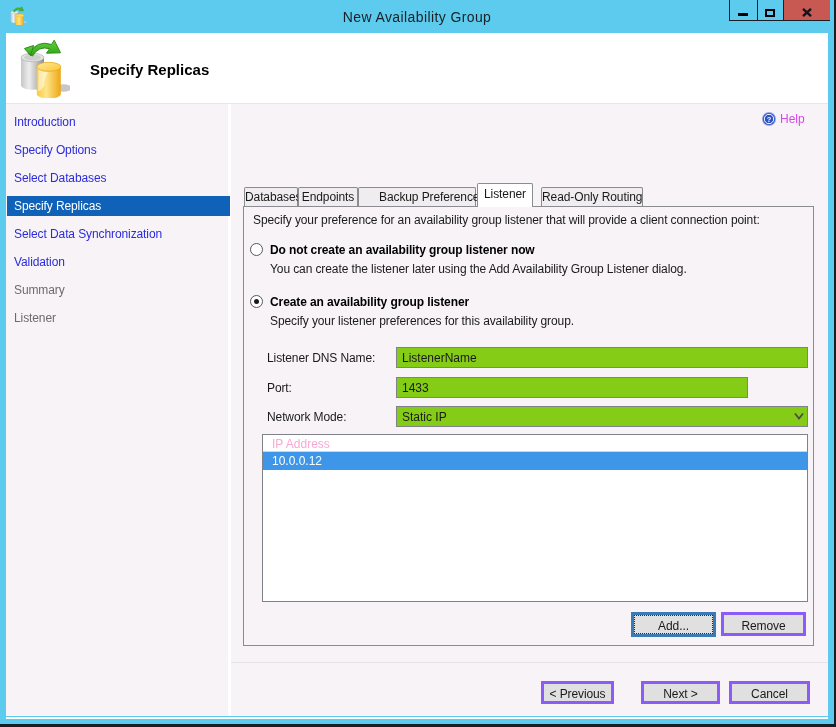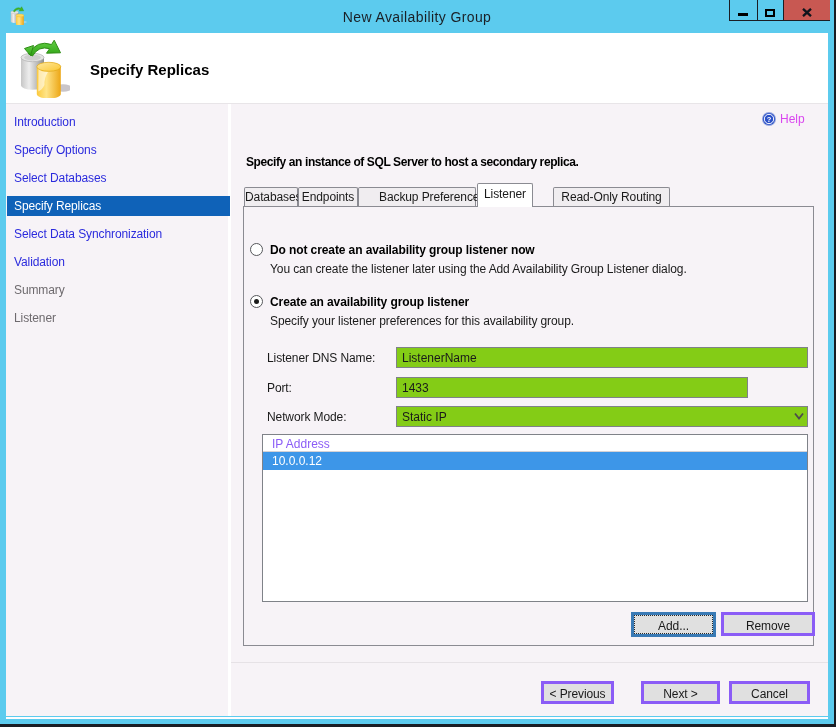--- a/index.html
+++ b/index.html
@@ -43,21 +43,21 @@
 
 .t12 { font-size:12px; color:#1a1a1a; letter-spacing:-0.1px; }
 .b12 { font-size:12px; font-weight:bold; color:#000; letter-spacing:-0.1px; }
 .radio { width:13px; height:13px; border:1px solid #56575b; border-radius:50%; background:#fff; }
 .radio.sel::after { content:""; position:absolute; left:3px; top:3px; width:5px; height:5px; background:#1a1a1a; border-radius:50%; }
 .input { background:#84cc16; border:1px solid #7f8288; font-size:12px; color:#1a1a1a; padding:3px 0 0 5px; }
 .label { font-size:12px; color:#1a1a1a; letter-spacing:-0.1px; }
 
 #listbox { left:262px; top:434px; width:546px; height:168px; background:#fff; border:1px solid #7f8288; }
 #listhdr { left:263px; top:435px; width:544px; height:17px; background:#fff; border-bottom:1px solid #d5d2d5; }
-#listhdrtext { left:272px; top:437px; font-size:12px; color:#8b5cf6; }
+#listhdrtext { left:272px; top:437px; font-size:12px; color:#f9a8d4; }
 #listsel { left:263px; top:452px; width:544px; height:18px; background:#3d96e8; }
 #listseltext { left:272px; top:454px; font-size:12px; color:#fff; }
 
 .btn { background:#e0e0e0; border:3px solid #8b5cf6; font-size:12px; color:#1a1a1a; text-align:center; letter-spacing:-0.1px; }
 
 #footerline { left:231px; top:662px; width:597px; height:1px; background:#e6e2e6; }
 </style>
 </head>
 <body>
 <div id="win">
@@ -145,29 +145,29 @@
   <div class="abs nav gray" style="top:311px;">Listener</div>
 
   <svg class="abs" style="left:762px; top:112px;" width="14" height="14" viewBox="0 0 14 14">
     <circle cx="7" cy="7" r="7" fill="#96a7dd"></circle>
     <circle cx="7" cy="7" r="6.1" fill="#2b50c8"></circle>
     <circle cx="7" cy="7" r="4.7" fill="none" stroke="#ffffff" stroke-width="1"></circle>
     <text x="7" y="10" text-anchor="middle" font-size="7.5" font-weight="bold" fill="#fff" font-family="Liberation Sans">?</text>
   </svg>
   <div id="helptext" class="abs">Help</div>
 
-  <div id="heading" class="abs">Specify an instance of SQL Server to host a secondary replica.</div>
 
   <div id="panel" class="abs"></div>
   <div class="abs tab" style="left:244px; width:54px;">Databases</div>
   <div class="abs tab" style="left:298px; width:60px;">Endpoints</div>
   <div class="abs tab" style="left:358px; width:118px;padding-left:20px;">Backup Preferences</div>
   <div id="tab4" class="abs tab" style="left:477px; width:56px;">Listener</div>
-  <div class="abs tab" style="left:553px; width:117px;">Read-Only Routing</div>
+  <div class="abs tab" style="left:541px; width:102px;">Read-Only Routing</div>
 
+  <div class="abs t12" style="left:253px; top:213px;">Specify your preference for an availability group listener that will provide a client connection point:</div>
 
   <div class="abs radio" style="left:250px; top:243px;"></div>
   <div class="abs b12" style="left:270px; top:243px;">Do not create an availability group listener now</div>
   <div class="abs t12" style="left:270px; top:262px;">You can create the listener later using the Add Availability Group Listener dialog.</div>
 
   <div class="abs radio sel" style="left:250px; top:295px;"></div>
   <div class="abs b12" style="left:270px; top:295px;">Create an availability group listener</div>
   <div class="abs t12" style="left:270px; top:314px;">Specify your listener preferences for this availability group.</div>
 
   <div class="abs label" style="left:267px; top:351px;">Listener DNS Name:</div>
@@ -181,19 +181,19 @@
   </svg>
 
   <div id="listbox" class="abs"></div>
   <div id="listhdr" class="abs"></div>
   <div id="listhdrtext" class="abs">IP Address</div>
   <div id="listsel" class="abs"></div>
   <div id="listseltext" class="abs">10.0.0.12</div>
 
   <div class="abs btn" style="left:631px; top:612px; width:85px; height:25px; line-height:23px; border-color:#3a7ab5;">Add...</div>
   <div class="abs" style="left:634px; top:615px; width:79px; height:19px; border:1px dotted #2a2a2a;"></div>
-  <div class="abs btn" style="left:721px; top:612px; width:94px; height:24px; line-height:22px;">Remove</div>
+  <div class="abs btn" style="left:721px; top:612px; width:85px; height:24px; line-height:22px;">Remove</div>
 
   <div id="footerline" class="abs"></div>
   <div class="abs btn" style="left:541px; top:681px; width:73px; height:23px; line-height:21px;">&lt; Previous</div>
   <div class="abs btn" style="left:641px; top:681px; width:79px; height:23px; line-height:21px;">Next &gt;</div>
   <div class="abs btn" style="left:729px; top:681px; width:81px; height:23px; line-height:21px;">Cancel</div>
 </div>
 
 </body></html>

